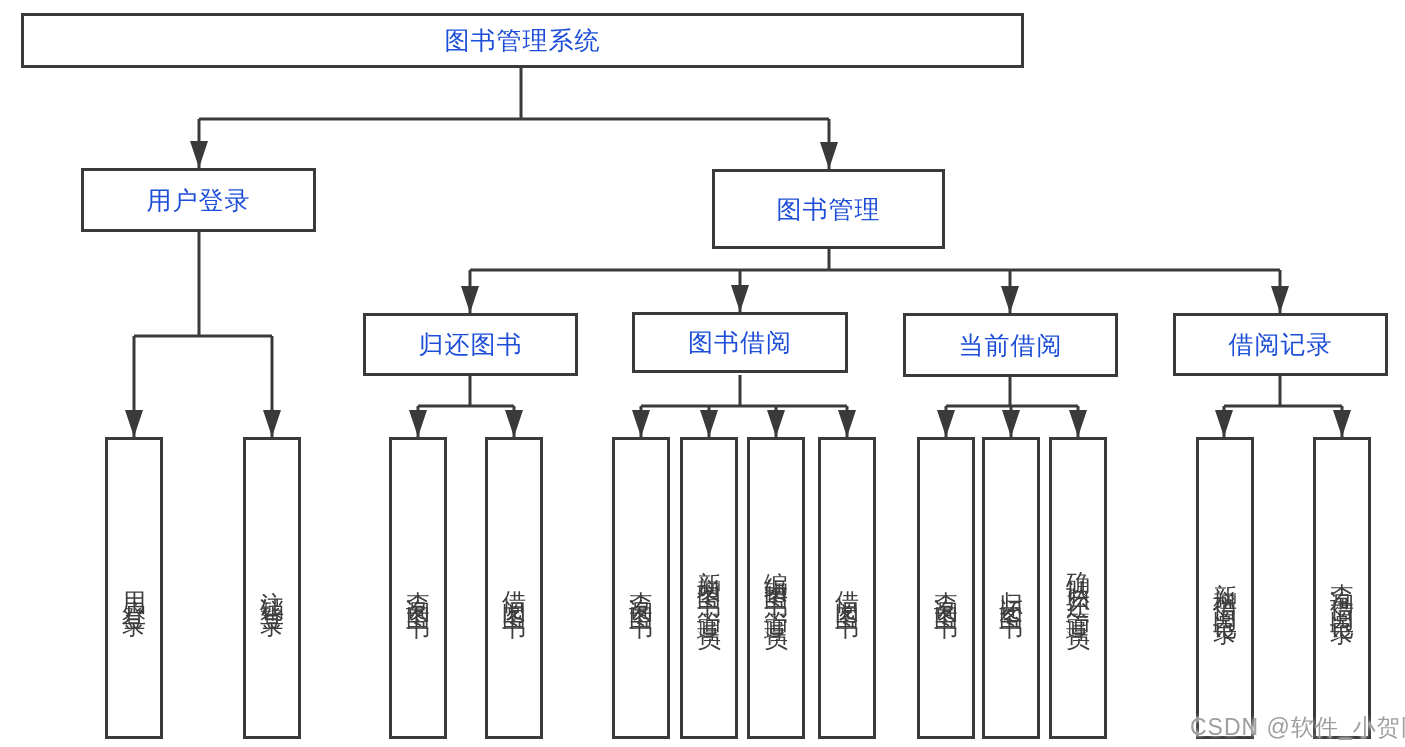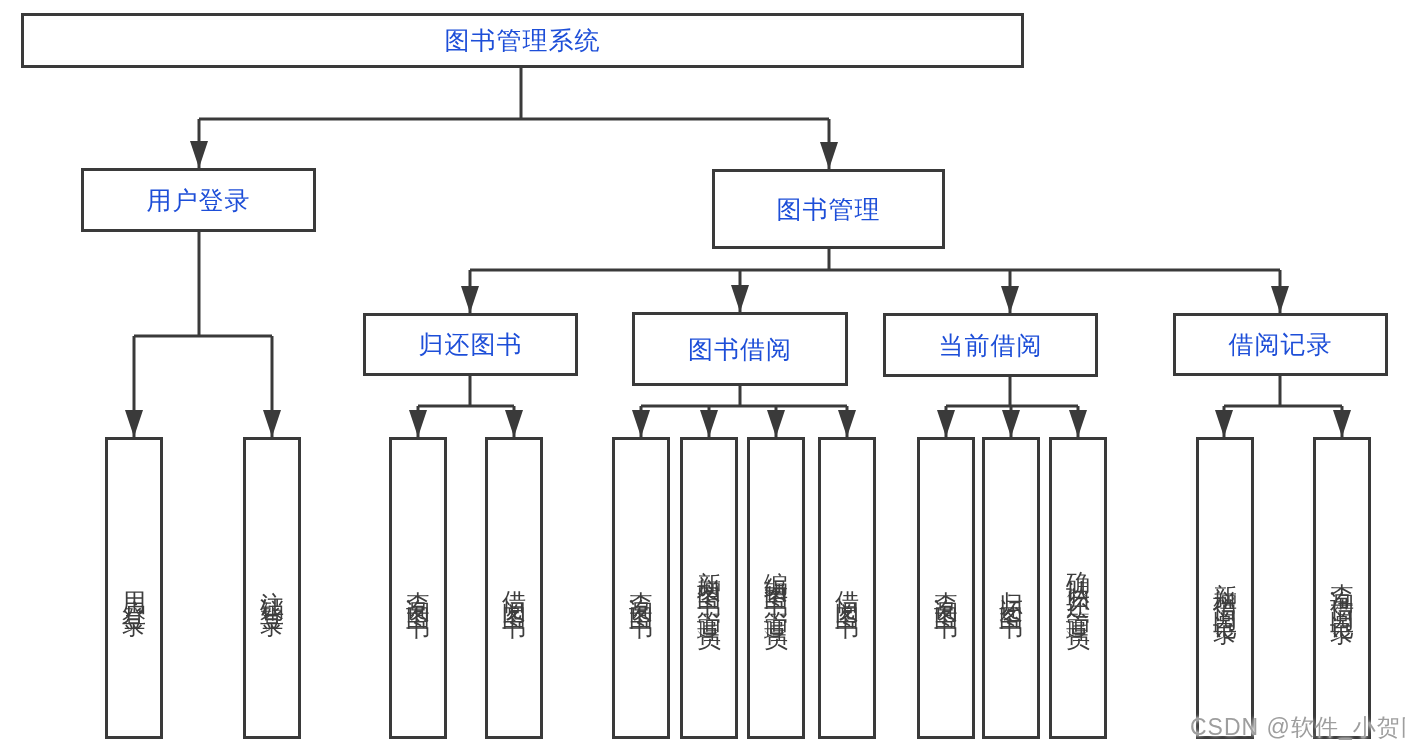--- a/index.html
+++ b/index.html
@@ -127,24 +127,24 @@
   <div class="box" style="left:81px; top:168px; width:235px; height:64px;">
     <span class="h-label">用户登录</span>
   </div>
   <div class="box" style="left:712px; top:169px; width:233px; height:80px;">
     <span class="h-label">图书管理</span>
   </div>
 
   <div class="box" style="left:363px; top:313px; width:215px; height:63px;">
     <span class="h-label">归还图书</span>
   </div>
-  <div class="box" style="left:632px; top:312px; width:216px; height:74px;">
+  <div class="box" style="left:632px; top:312px; width:216px; height:61px;">
     <span class="h-label">图书借阅</span>
   </div>
-  <div class="box" style="left:883px; top:313px; width:215px; height:64px;">
+  <div class="box" style="left:903px; top:313px; width:215px; height:64px;">
     <span class="h-label">当前借阅</span>
   </div>
   <div class="box" style="left:1173px; top:313px; width:215px; height:63px;">
     <span class="h-label">借阅记录</span>
   </div>
 
   <div class="box leaf" style="left:105px; top:437px;">
     <span class="v-label">用户登录</span>
   </div>
   <div class="box leaf" style="left:243px; top:437px;">

